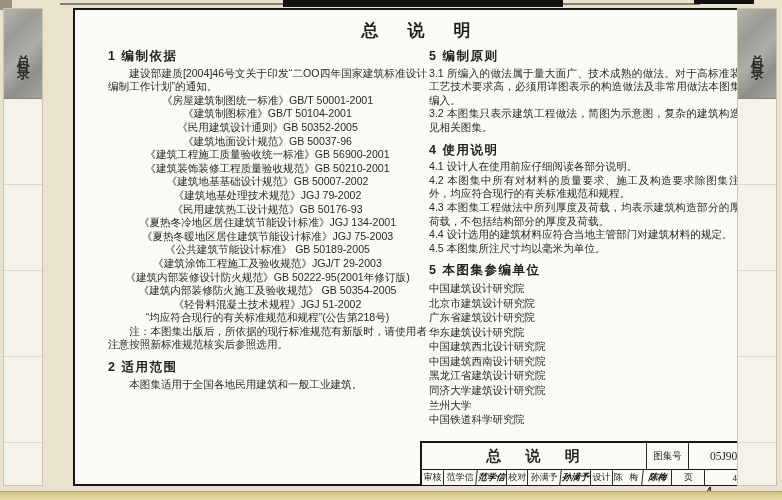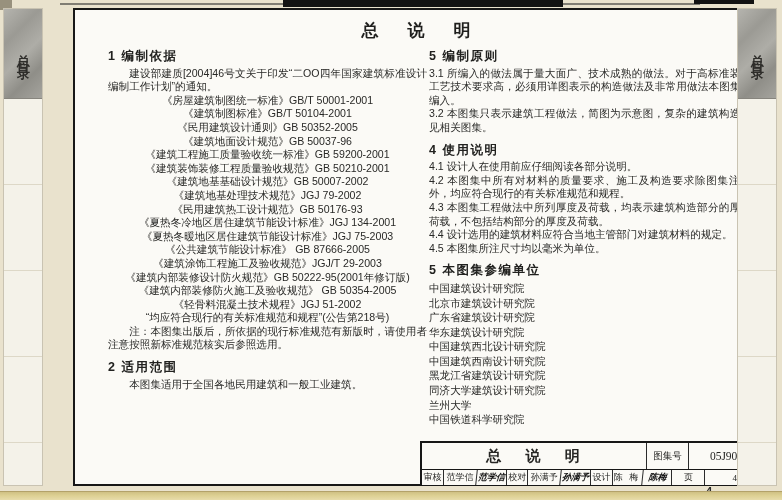--- a/index.html
+++ b/index.html
@@ -122,28 +122,28 @@
     <div class="sheet-title">总　说　明</div>
 
     <div class="col left-col">
       <div class="sec-title">1 编制依据</div>
       <p class="para indent">建设部建质[2004]46号文关于印发“二OO四年国家建筑标准设计编制工作计划”的通知。</p>
       <div>
           <div class="std-line">《房屋建筑制图统一标准》GB/T 50001-2001</div>
           <div class="std-line">《建筑制图标准》GB/T 50104-2001</div>
           <div class="std-line">《民用建筑设计通则》GB 50352-2005</div>
           <div class="std-line">《建筑地面设计规范》GB 50037-96</div>
-          <div class="std-line">《建筑工程施工质量验收统一标准》GB 59200-2001</div>
+          <div class="std-line">《建筑工程施工质量验收统一标准》GB 56900-2001</div>
           <div class="std-line">《建筑装饰装修工程质量验收规范》GB 50210-2001</div>
           <div class="std-line">《建筑地基基础设计规范》GB 50007-2002</div>
           <div class="std-line">《建筑地基处理技术规范》JGJ 79-2002</div>
           <div class="std-line">《民用建筑热工设计规范》GB 50176-93</div>
           <div class="std-line">《夏热冬冷地区居住建筑节能设计标准》JGJ 134-2001</div>
           <div class="std-line">《夏热冬暖地区居住建筑节能设计标准》JGJ 75-2003</div>
-          <div class="std-line">《公共建筑节能设计标准》 GB 87666-2005</div>
+          <div class="std-line">《公共建筑节能设计标准》 GB 50189-2005</div>
           <div class="std-line">《建筑涂饰工程施工及验收规范》JGJ/T 29-2003</div>
           <div class="std-line">《建筑内部装修设计防火规范》GB 50222-95(2001年修订版)</div>
           <div class="std-line">《建筑内部装修防火施工及验收规范》 GB 50354-2005</div>
           <div class="std-line">《轻骨料混凝土技术规程》JGJ 51-2002</div>
           <div class="std-line">“均应符合现行的有关标准规范和规程”(公告第218号)</div>
         </div>
       <p class="para indent">注：本图集出版后，所依据的现行标准规范有新版时，请使用者注意按照新标准规范核实后参照选用。</p>
       <div class="sec-title sec-gap">2 适用范围</div>
       <p class="para indent">本图集适用于全国各地民用建筑和一般工业建筑。</p>
     </div>

